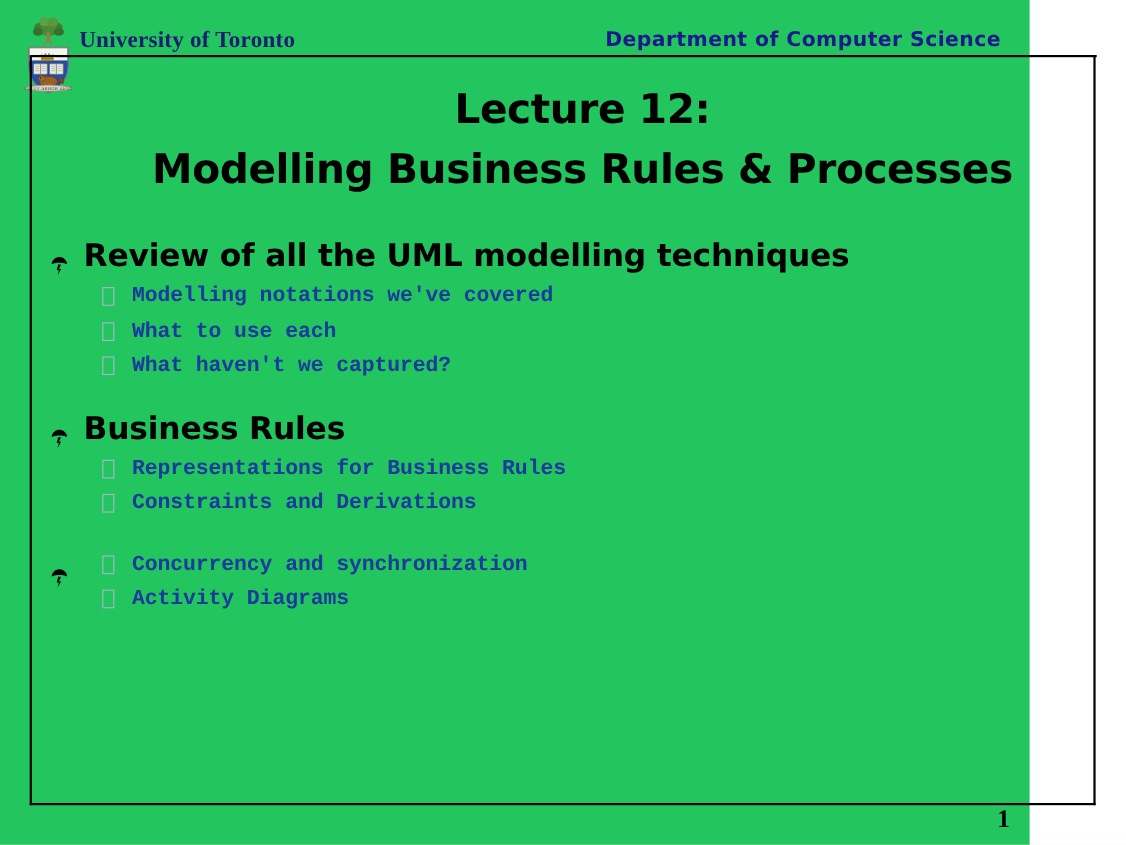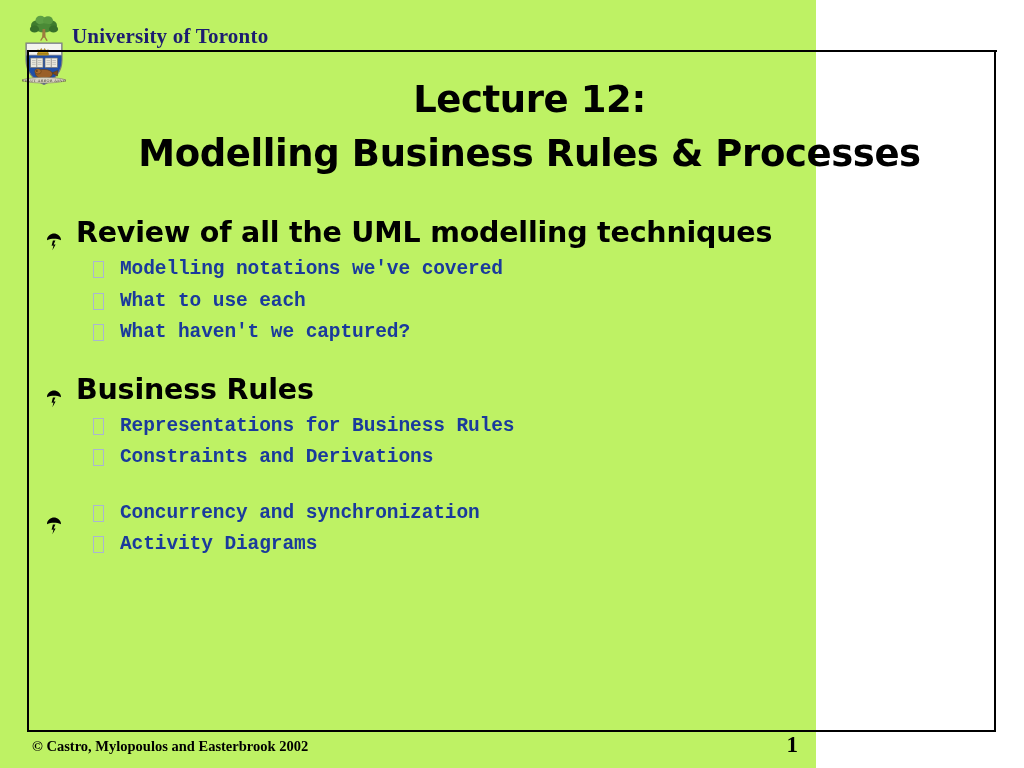--- a/index.html
+++ b/index.html
@@ -14,23 +14,23 @@
     position: relative;
     overflow: hidden;
     font-family: "DejaVu Sans", sans-serif;
     -webkit-font-smoothing: antialiased;
   }
 
   
   #slide {
     position: absolute;
     left: 0; top: 0;
-    width: 816px;
+    width: 936px;
     height: 768px;
-    background: #bef264;
+    background: #22c55e;
   }
 
   
   .header-rule {
     position: absolute;
     left: 27px;
     top: 50px;
     width: 970px;
     height: 2px;
     background: #000000;
@@ -239,20 +239,21 @@
 
       <g>
         <path d="M6 70 C14 66.5 42 66.5 50 70 C46 74 10 74 6 70 Z" fill="#d7d2c2" stroke="#8d8872" stroke-width="0.7"></path>
         <text x="28" y="71.6" font-family="DejaVu Serif, serif" font-size="3.6" fill="#4a4534" text-anchor="middle" letter-spacing="0.3">VELUT ARBOR AEVO</text>
       </g>
     </svg>
   </div>
 
   <div class="univ-name">University of Toronto</div>
 
+  <div class="dept-name">Department of Computer Science</div>
 
   <div class="header-rule"></div>
 
   <div class="content-frame"></div>
 
   <div class="slide-title">
     <span class="tline">Lecture 12:</span>
     <span class="tline">Modelling Business Rules &amp; Processes</span>
   </div>
 
@@ -326,17 +327,16 @@
         </div>
         <div class="l2">
           <span class="l2-marker"></span>
           <span>Activity Diagrams</span>
         </div>
       </div>
     </div>
 
   </div>
 
-  <div class="footer-copyright">© Castro, Mylopoulos and Easterbrook 2002</div>
 
   <div class="footer-pagenum">1</div>
 
 </div>
 
 </body></html>

